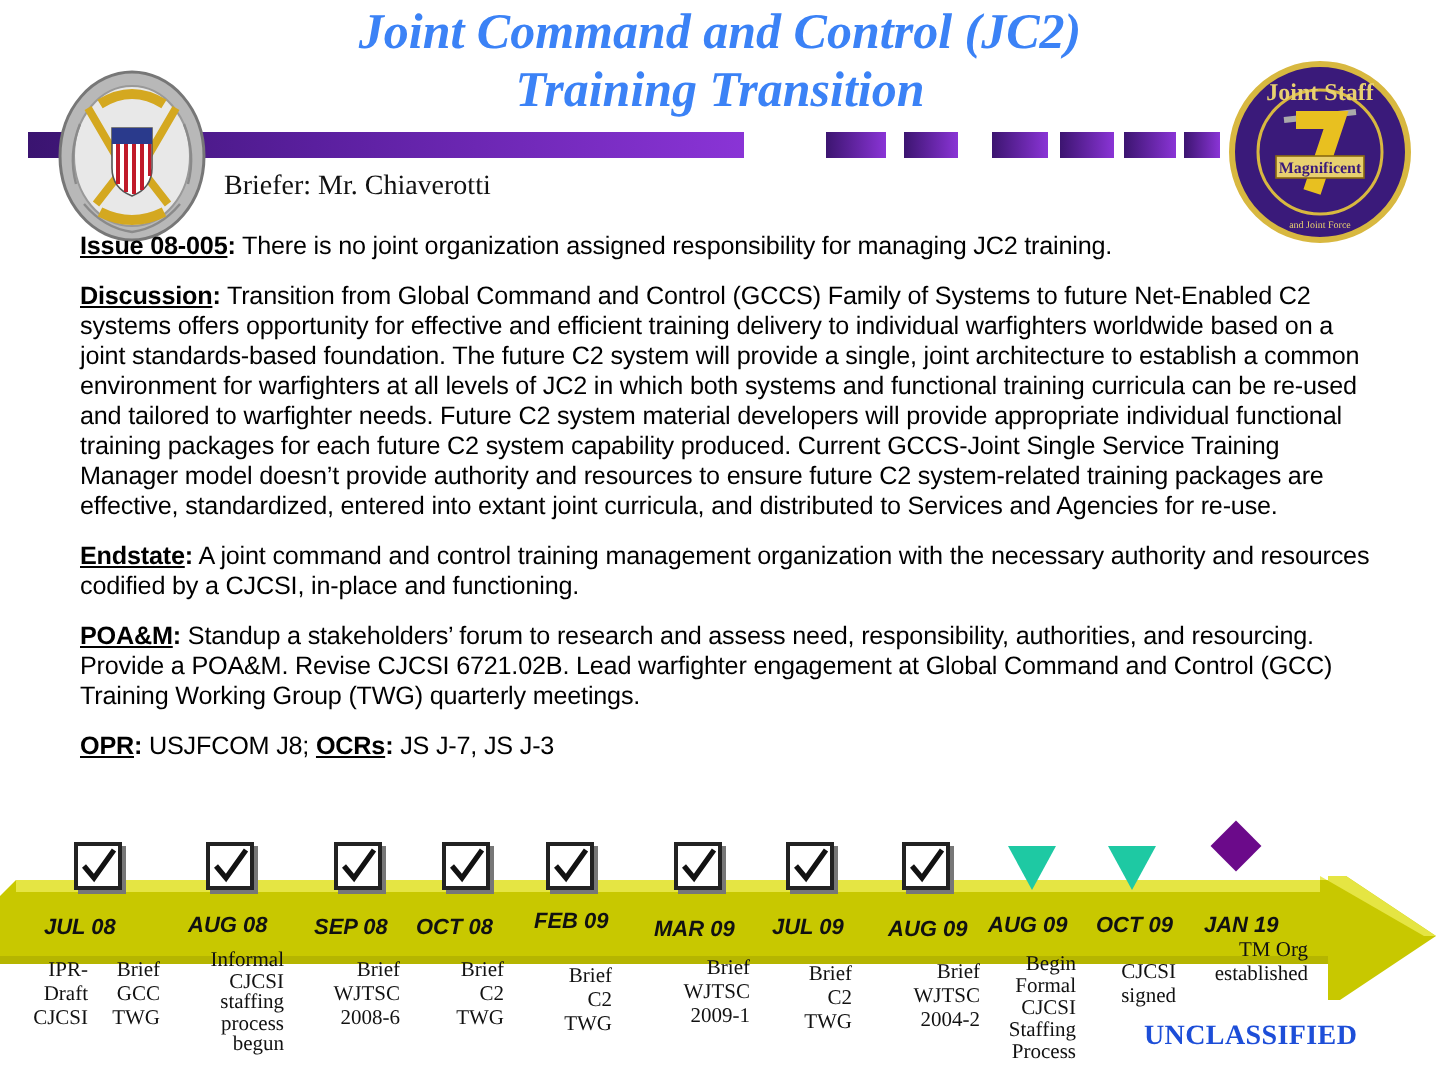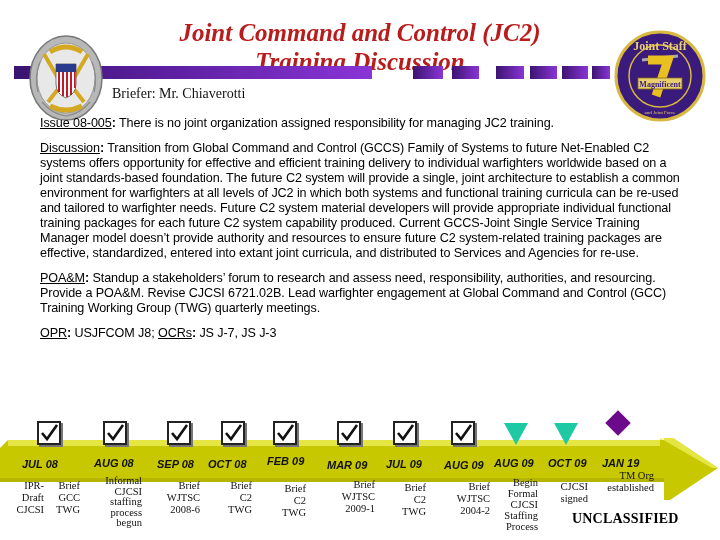--- a/index.html
+++ b/index.html
@@ -1,53 +1,53 @@
 <!DOCTYPE html>
 <html><head>
 <meta charset="utf-8">
 <style>
   html, body { margin: 0; padding: 0; }
   body { width: 720px; height: 540px; position: relative; overflow: hidden; background: #ffffff; font-family: "Liberation Sans", sans-serif; color: #000; }
 
-  .title { position: absolute; left: 100px; width: 520px; top: 18px; text-align: center; font-family: "Liberation Serif", serif; font-style: italic; font-weight: bold; font-size: 25px; line-height: 29px; color: #b91c1c; }
+  .title { position: absolute; left: 100px; width: 520px; top: 2px; text-align: center; font-family: "Liberation Serif", serif; font-style: italic; font-weight: bold; font-size: 25px; line-height: 29px; color: #3b82f6; }
 
   .bar-solid { position: absolute; left: 14px; top: 66px; width: 358px; height: 13px; background: linear-gradient(to right, #3a1470 0%, #5a1f9e 40%, #8a34d6 100%); }
   .bar-seg { position: absolute; top: 66px; height: 13px; background: linear-gradient(to right, #3c1570, #8a34d6); }
 
   .seal-left { position: absolute; left: 28px; top: 32px; width: 76px; height: 90px; }
   .seal-right { position: absolute; left: 612px; top: 30px; width: 96px; height: 92px; text-align: center; }
 
   .briefer { position: absolute; left: 112px; top: 86px; font-family: "Liberation Serif", serif; font-size: 14px; color: #111; }
 
   .content { position: absolute; left: 40px; top: 116px; width: 652px; font-size: 12.6px; line-height: 15px; letter-spacing: -0.1px; }
   .content p { margin: 0 0 10px 0; }
-  .lbl { font-weight: normal; text-decoration: underline; }
+  .lbl { font-weight: bold; text-decoration: underline; }
   .lbl-colon { font-weight: bold; }
 
   .checkbox { position: absolute; top: 421px; width: 20px; height: 20px; border: 2px solid #222; background: #fff; box-shadow: 2px 2px 0 #777; }
   .checkbox svg { position: absolute; left: 0; top: 0; }
 
   .tri { position: absolute; top: 423px; width: 0; height: 0; border-left: 12px solid transparent; border-right: 12px solid transparent; border-top: 22px solid #1ec9a3; }
   .diamond { position: absolute; left: 609px; top: 414px; width: 18px; height: 18px; background: #6b0a8a; transform: rotate(45deg); }
 
   .arrow { position: absolute; left: 0; top: 438px; width: 720px; height: 62px; }
 
   .date { position: absolute; top: 458px; font-weight: bold; font-style: italic; font-size: 11px; color: #111; white-space: nowrap; }
 
   .desc { position: absolute; top: 480px; font-family: "Liberation Serif", serif; font-size: 10.5px; line-height: 12px; text-align: right; color: #111; }
   .desc span { display: block; }
 
-  .classification { position: absolute; left: 572px; top: 511px; font-family: "Liberation Serif", serif; font-weight: bold; font-size: 14px; color: #000000; letter-spacing: 0.2px; }
+  .classification { position: absolute; left: 572px; top: 511px; font-family: "Liberation Serif", serif; font-weight: bold; font-size: 14px; color: #1d4ed8; letter-spacing: 0.2px; }
 </style>
 </head>
 <body>
 
 <div class="title">
   <div>Joint Command and Control (JC2)</div>
-  <div>Training Discussion</div>
+  <div>Training Transition</div>
 </div>
 
 <div class="bar-solid"></div>
 <div class="bar-seg" style="left:413px;width:30px"></div>
 <div class="bar-seg" style="left:452px;width:27px"></div>
 <div class="bar-seg" style="left:496px;width:28px"></div>
 <div class="bar-seg" style="left:530px;width:27px"></div>
 <div class="bar-seg" style="left:562px;width:26px"></div>
 <div class="bar-seg" style="left:592px;width:18px"></div>
 
@@ -93,20 +93,23 @@
 <div class="briefer">Briefer: Mr. Chiaverotti</div>
 
 <div class="content">
   <p>
     <span class="lbl">Issue 08-005</span><span class="lbl-colon">:</span><span> There is no joint organization assigned responsibility for managing JC2 training.</span>
   </p>
   <p>
     <span class="lbl">Discussion</span><span class="lbl-colon">:</span><span> Transition from Global Command and Control (GCCS) Family of Systems to future Net-Enabled C2 systems offers opportunity for effective and efficient training delivery to individual warfighters worldwide based on a joint standards-based foundation. The future C2 system will provide a single, joint architecture to establish a common environment for warfighters at all levels of JC2 in which both systems and functional training curricula can be re-used and tailored to warfighter needs. Future C2 system material developers will provide appropriate individual functional training packages for each future C2 system capability produced.  Current GCCS-Joint Single Service Training Manager model doesn’t provide authority and resources to ensure future C2 system-related training packages are effective, standardized, entered into extant joint curricula, and distributed to Services and Agencies for re-use.</span>
   </p>
   <p>
+    <span class="lbl">Endstate</span><span class="lbl-colon">:</span><span> A joint command and control training management organization with the necessary authority and resources codified by a CJCSI, in-place and functioning.</span>
+  </p>
+  <p>
     <span class="lbl">POA&amp;M</span><span class="lbl-colon">:</span><span>  Standup a stakeholders’ forum to research and assess need, responsibility, authorities, and resourcing. Provide a POA&amp;M. Revise CJCSI 6721.02B. Lead warfighter engagement at Global Command and Control (GCC) Training Working Group (TWG) quarterly meetings.</span>
   </p>
   <p>
     <span class="lbl">OPR</span><span class="lbl-colon">:</span><span> USJFCOM J8;  </span><span class="lbl">OCRs</span><span class="lbl-colon">:</span><span> JS J-7, JS J-3</span>
   </p>
 </div>
 
 <svg class="arrow" viewBox="0 0 720 62">
   <path d="M0 10 L8 2 L664 2 L664 -6 L718 30 L664 66 L664 44 L0 44 Z" fill="#c8c800"></path>
   <path d="M8 2 L664 2 L664 -6 L718 30 L712 30 L660 0 L660 8 L8 8 Z" fill="#e8e84a" opacity="0.9"></path>

